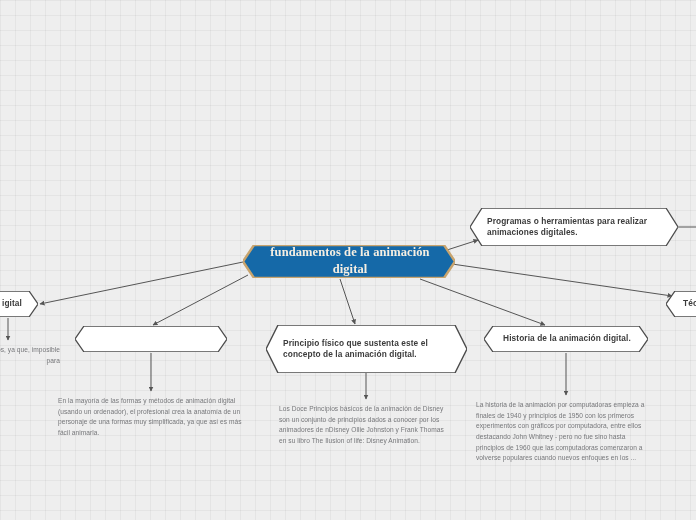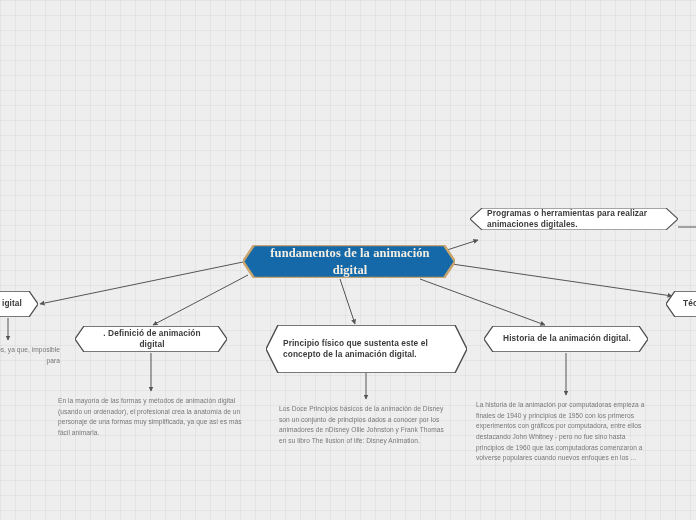--- a/index.html
+++ b/index.html
@@ -56,20 +56,21 @@
     font-weight: bold;
     line-height: 1.35;
   }
 
   
   #node-root {
     left: 243px;
     top: 245px;
     width: 212px;
     height: 33px;
+    align-items: flex-end;
   }
   #node-root .label {
     color: #f6efe2;
     font-family: "Liberation Serif", serif;
     font-size: 12.5px;
     font-weight: bold;
     padding-left: 18px;
     padding-right: 16px;
     letter-spacing: 0.1px;
     text-align: center;
@@ -85,21 +86,21 @@
     padding-right: 15px;
     box-sizing: border-box;
     width: 100%;
     letter-spacing: 0.1px;
   }
 
   #node-programas {
     left: 470px;
     top: 208px;
     width: 208px;
-    height: 22px;
+    height: 38px;
   }
   #node-definicio {
     left: 75px;
     top: 326px;
     width: 152px;
     height: 26px;
   }
   #node-definicio .label { text-align: center; }
 
   #node-principio {
@@ -212,21 +213,20 @@
     <svg class="shape" viewBox="0 0 208 38" preserveAspectRatio="none">
       <polygon points="12,0 196,0 208,19 196,38 12,38 0,19" fill="#ffffff" stroke="#4c4c4c" stroke-width="1.3"></polygon>
     </svg>
     <span class="label">Programas o herramientas para realizar animaciones digitales.</span>
   </div>
 
   <div class="node topic" id="node-definicio">
     <svg class="shape" viewBox="0 0 152 26" preserveAspectRatio="none">
       <polygon points="9,0 143,0 152,13 143,26 9,26 0,13" fill="#ffffff" stroke="#4c4c4c" stroke-width="1.3"></polygon>
     </svg>
-    <span class="label">. Definició de animación digital</span>
   </div>
 
   <div class="node topic" id="node-principio">
     <svg class="shape" viewBox="0 0 201 36" preserveAspectRatio="none">
       <polygon points="12,0 189,0 201,18 189,36 12,36 0,18" fill="#ffffff" stroke="#4c4c4c" stroke-width="1.3"></polygon>
     </svg>
     <span class="label">Principio físico que sustenta este el concepto de la animación digital.</span>
   </div>
 
   <div class="node topic" id="node-historia">

